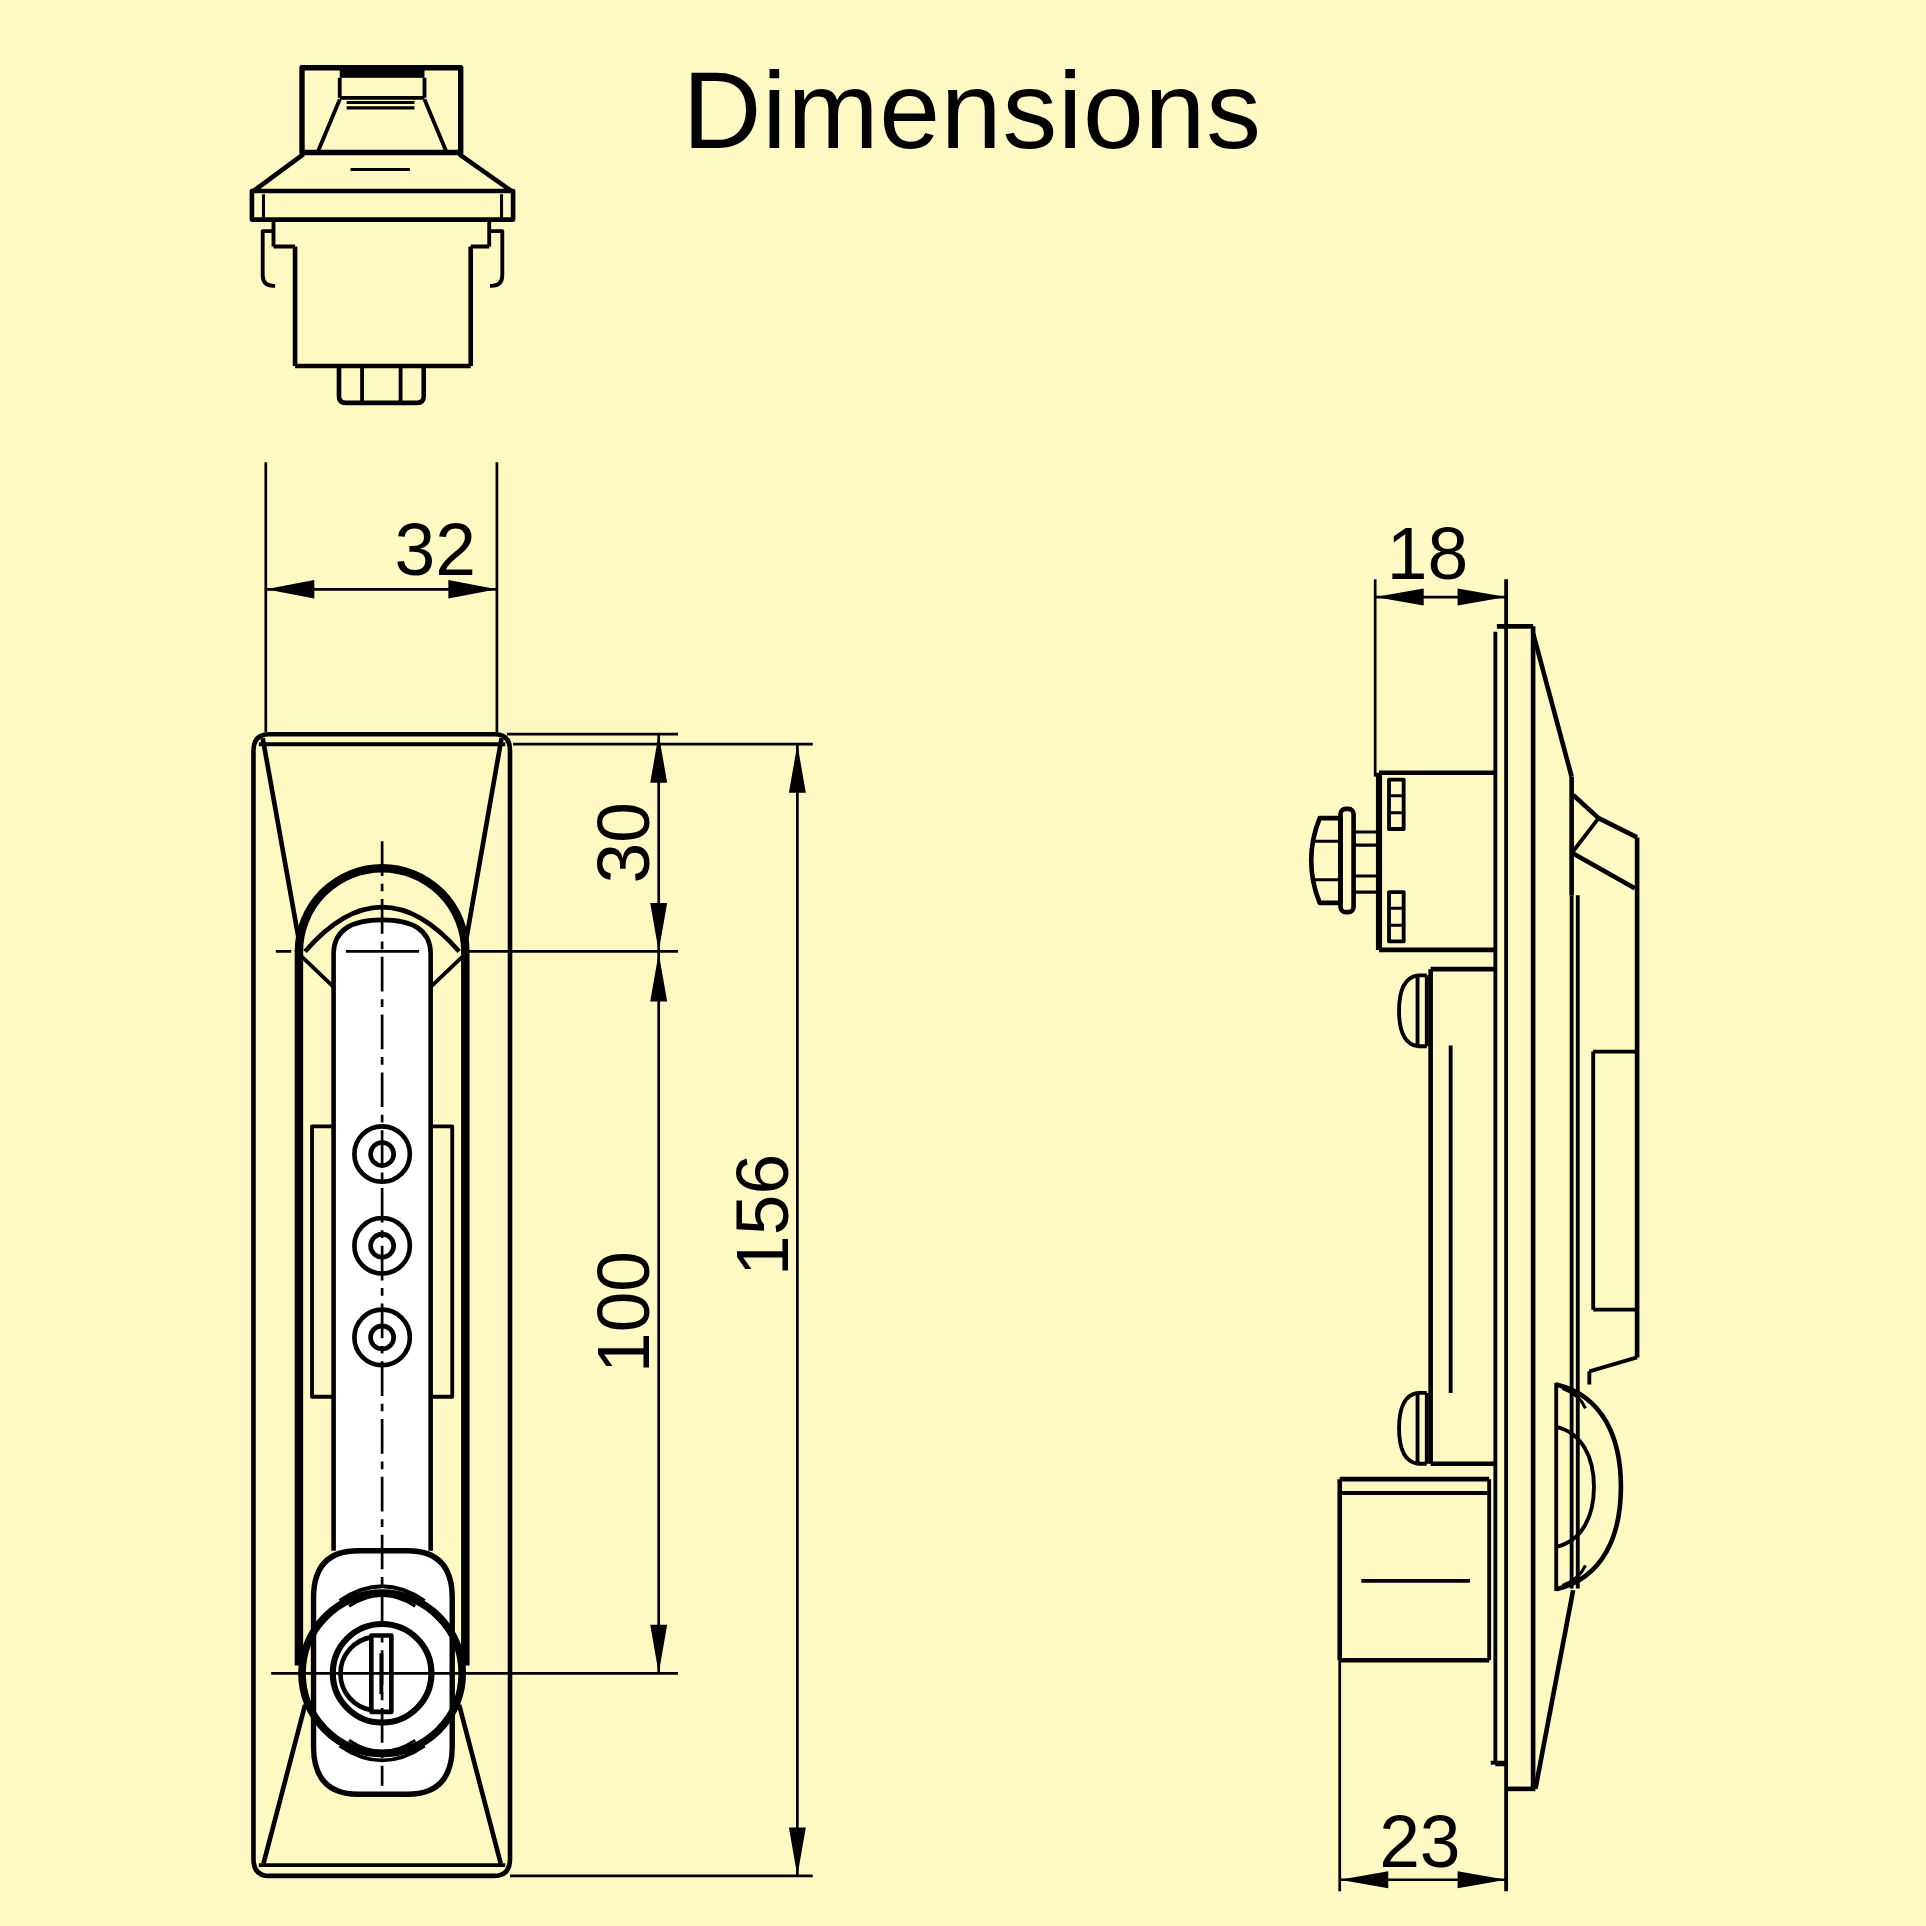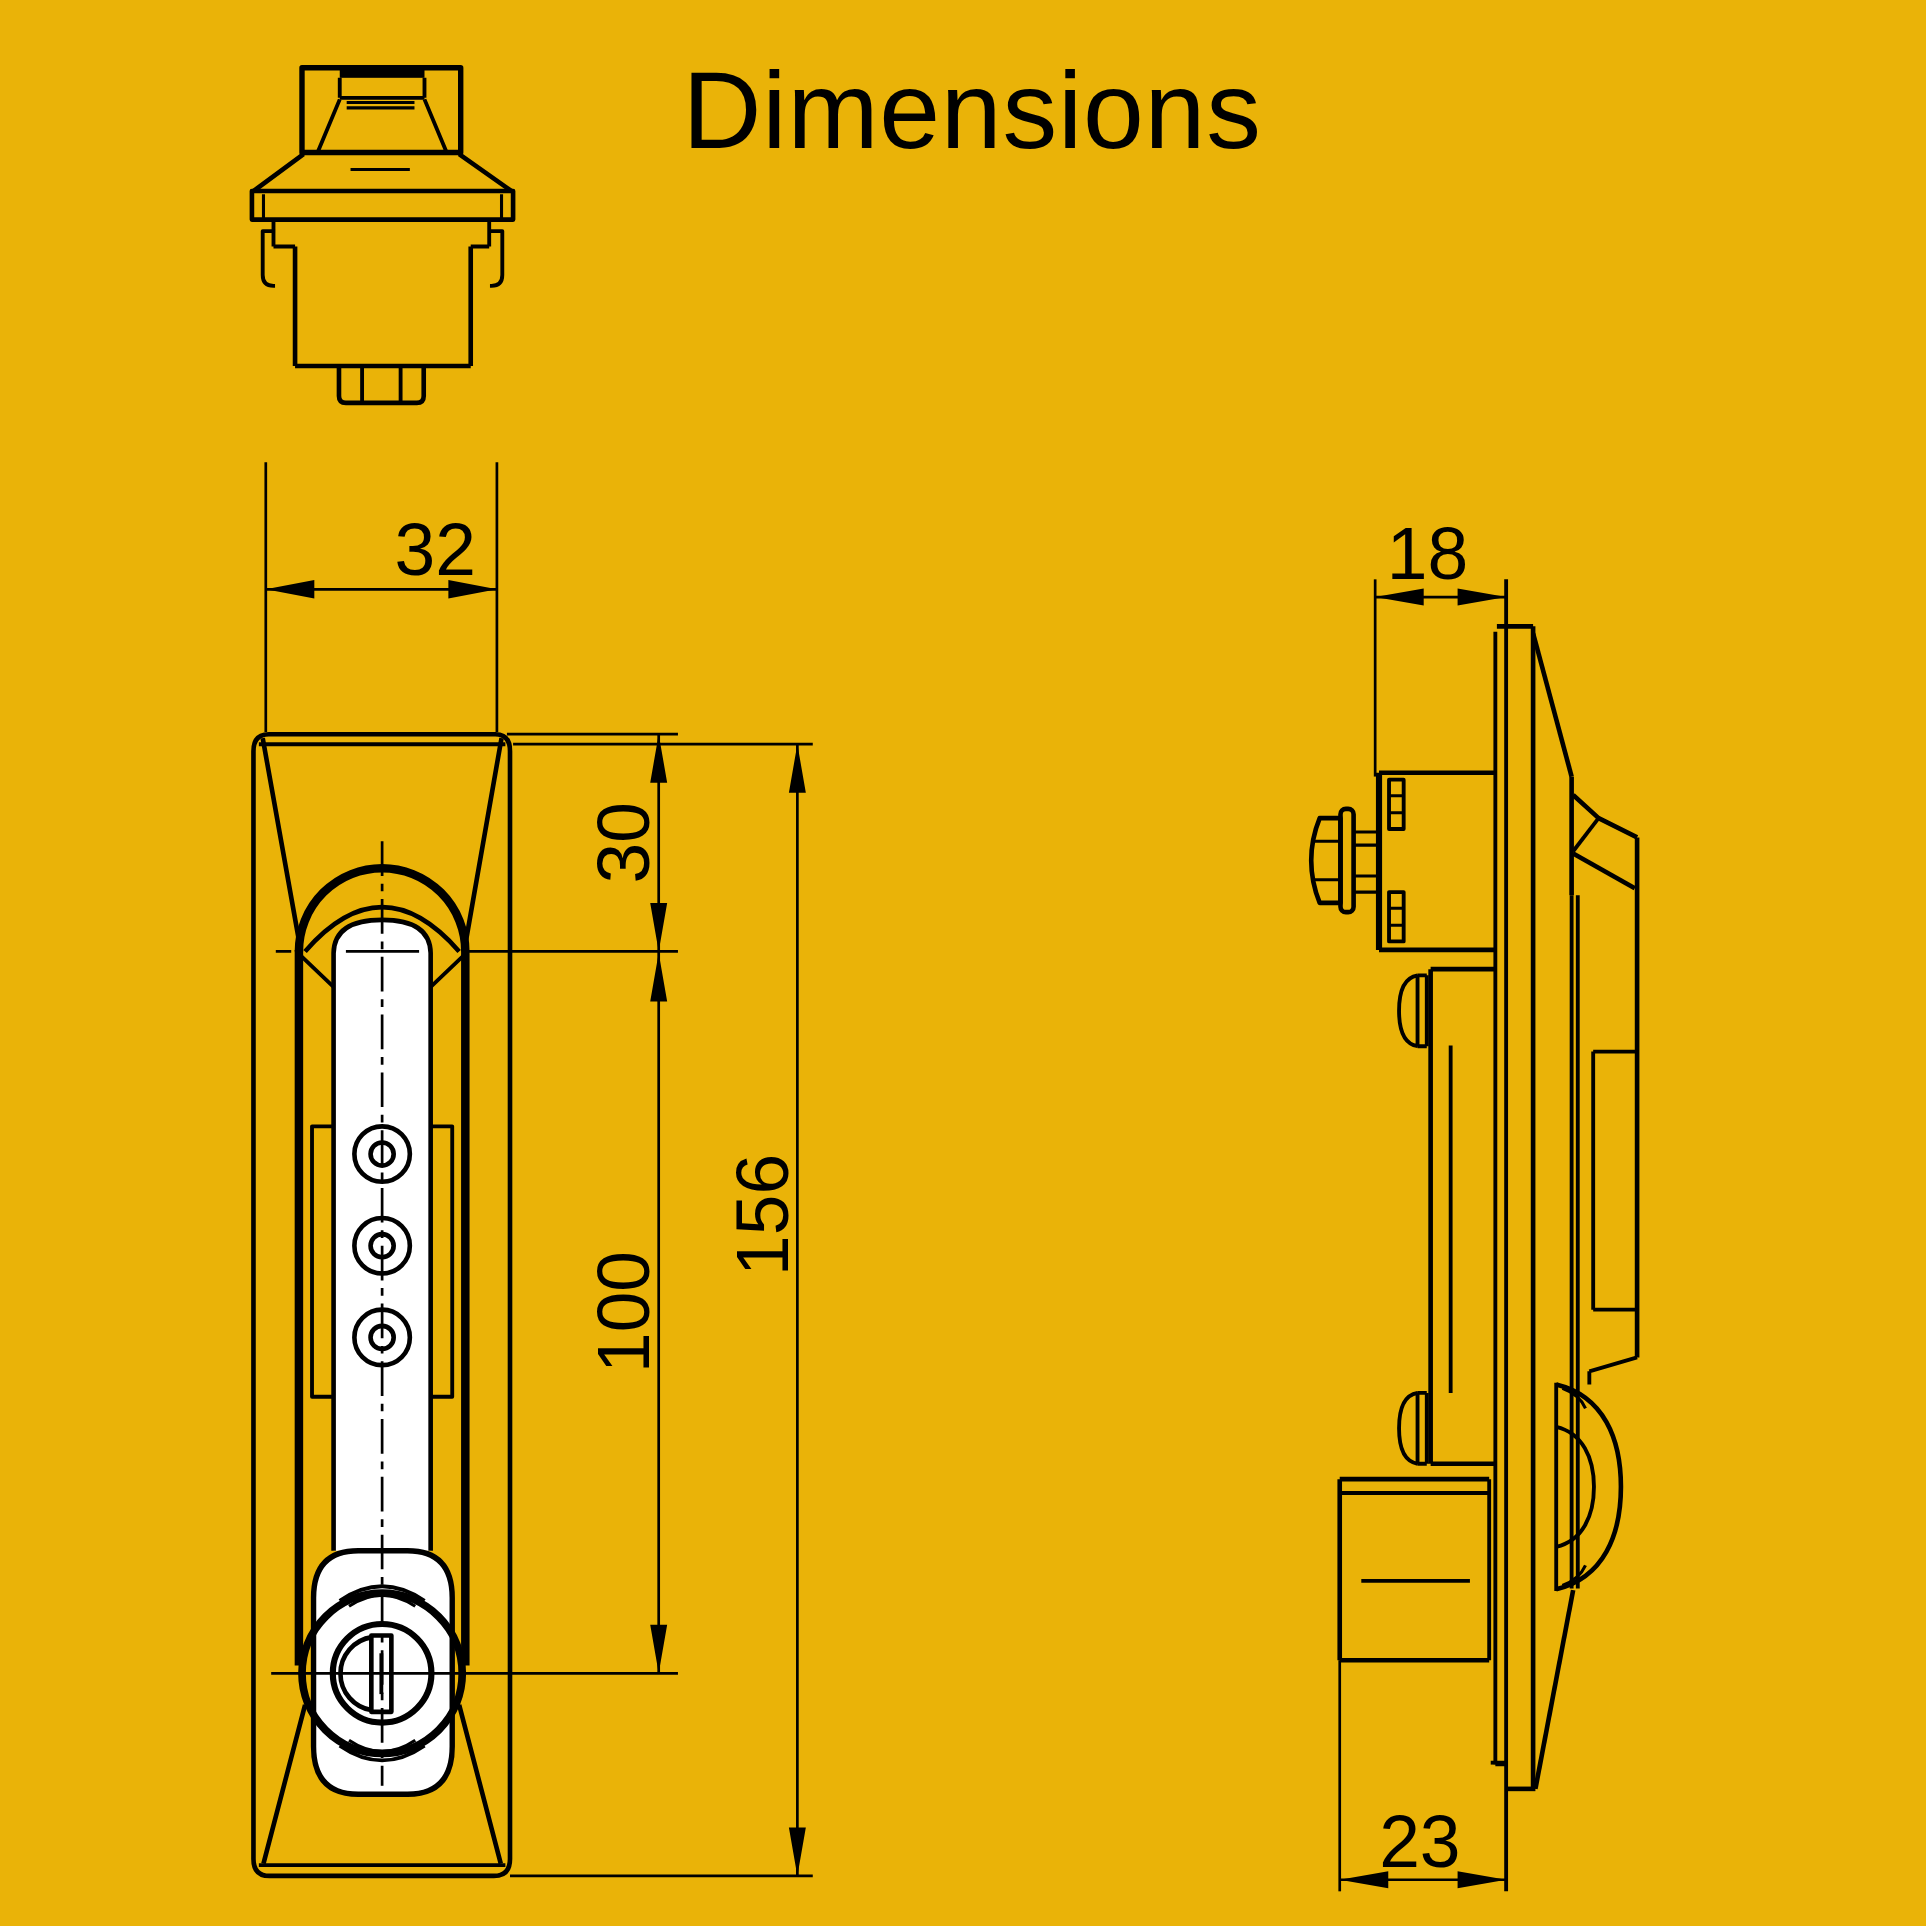--- a/index.html
+++ b/index.html
@@ -1,16 +1,16 @@
 <!DOCTYPE html>
 <html style="font-size:12.3px"><head>
 <meta charset="utf-8">
 <style>
   html,body{margin:0;padding:0;background:#ffffff;}
-  .page{width:1926px;height:1926px;background:#eab308;position:relative;font-family:"Liberation Sans",sans-serif;}
+  .page{width:1926px;height:1926px;background:#fef9c3;position:relative;font-family:"Liberation Sans",sans-serif;}
   svg{display:block;}
   text{fill:#000;}
   .title-text{font-size:142px;letter-spacing:1px;}
   .dim-text{font-size:95px;}
   path,line,rect,circle{shape-rendering:geometricPrecision;}
 </style>
 </head>
 <body>
 
 <div class="page">

